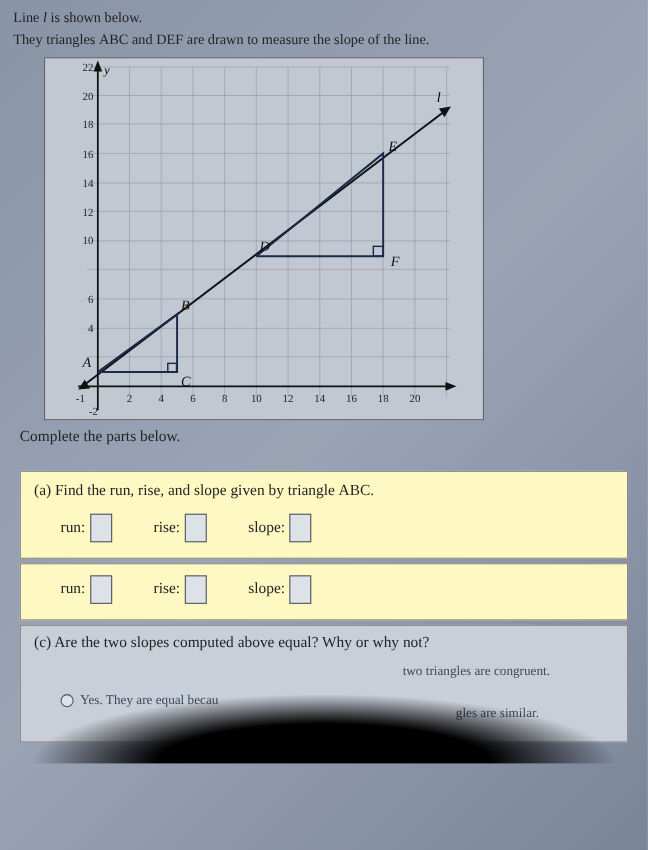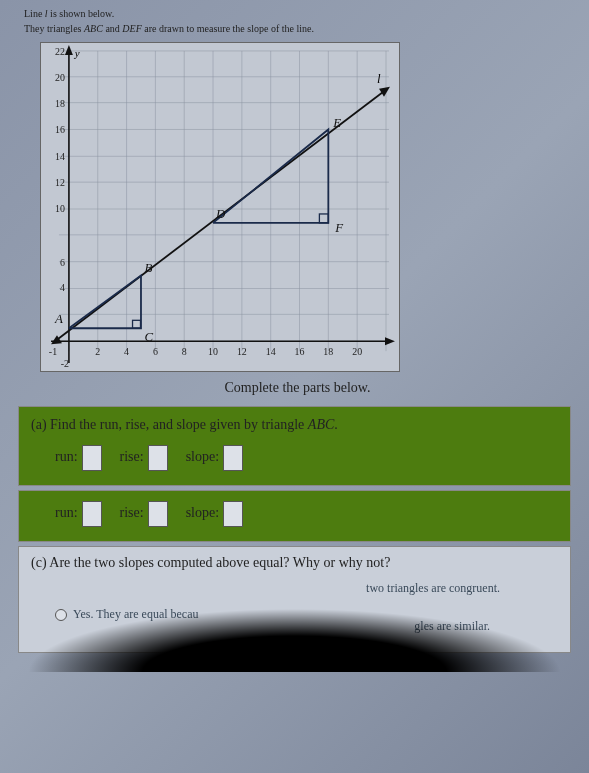--- a/index.html
+++ b/index.html
@@ -7,41 +7,41 @@
     width: 589px;
     height: 773px;
     background: linear-gradient(135deg, #8a94a8 0%, #9aa4b5 50%, #7b8599 100%);
     font-family: Georgia, 'Times New Roman', serif;
     font-size: 14px;
     color: #222;
     padding: 8px 12px;
     overflow: hidden;
     position: relative;
   }
-  .intro { margin-bottom: 4px; font-size: 10px; margin-left: 12px; }
+  .intro { margin-bottom: 4px; font-size: 13px; }
   .intro .ital { font-style: italic; }
-  .mathit { font-style: italic; font-family: 'Times New Roman', serif; }
+  .mathit { font-family: 'Times New Roman', serif; }
   .graph-box {
     background: #c2c8d2;
     border: 1px solid #666;
-    width: 360px;
+    width: 400px;
     height: 330px;
     margin: 8px 0 8px 28px;
     position: relative;
   }
   .graph-box svg { width: 100%; height: 100%; display: block; }
-  .complete { margin: 8px 0 10px 6px; font-size: 14px; text-align: center; }
+  .complete { margin: 8px 0 22px 6px; font-size: 14px; }
   .qbox {
-    background: #4d7c0f;
+    background: #fef9c3;
     border: 1px solid #888;
     margin: 4px 6px;
     padding: 10px 12px 14px;
   }
   .qbox .prompt { margin-bottom: 12px; }
-  .iorow { display: flex; gap: 18px; align-items: center; padding-left: 24px; }
+  .iorow { display: flex; gap: 38px; align-items: center; padding-left: 24px; }
   .iolabel { font-size: 14px; }
   .blank {
     display: inline-block;
     width: 20px; height: 26px;
     border: 1px solid #555;
     background: #dde1e8;
     vertical-align: middle;
     margin-left: 4px;
   }
   .partc {

